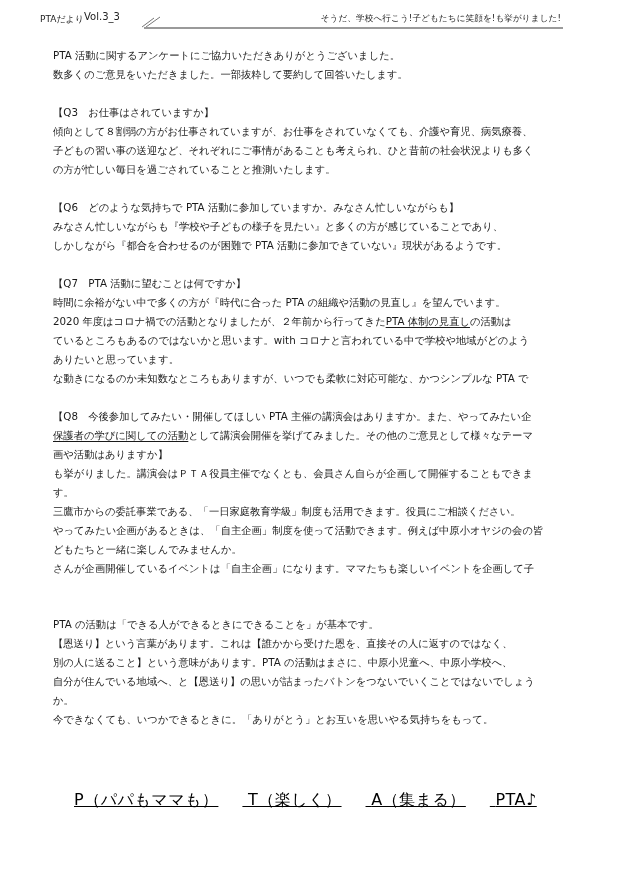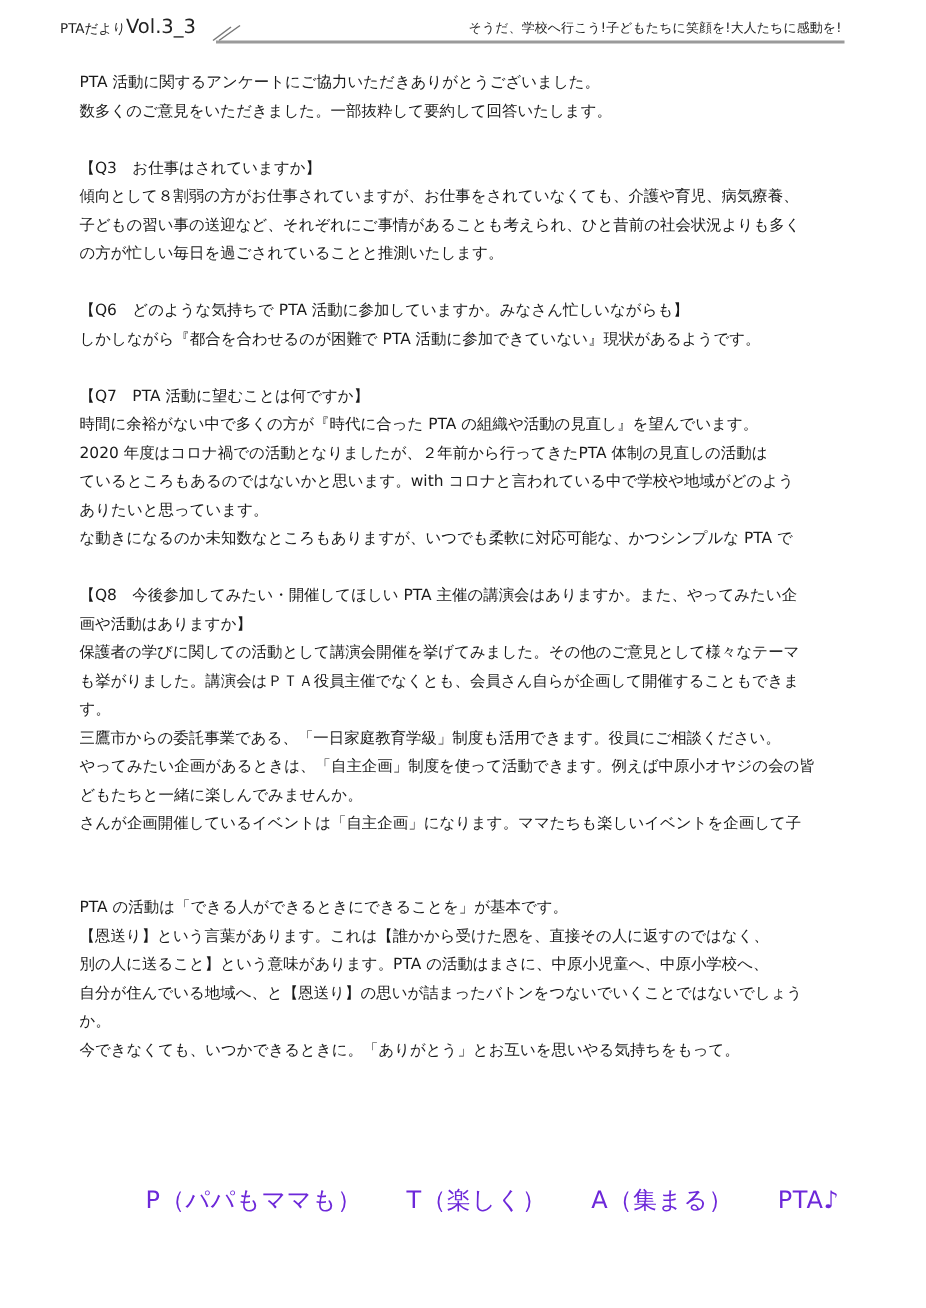--- a/index.html
+++ b/index.html
@@ -3,83 +3,84 @@
 <meta charset="utf-8">
 <style>
   html, body { margin: 0; padding: 0; background: #ffffff; }
   body {
     width: 617px; height: 872px; position: relative; overflow: hidden;
     font-family: "DejaVu Sans", "Liberation Sans", sans-serif;
     color: #1a1a1a;
   }
   .header { position: absolute; left: 0; top: 0; width: 617px; height: 40px; }
   .hdr-title { position: absolute; left: 40px; top: 13px; font-size: 9px; color: #222; }
-  .hdr-vol { position: absolute; left: 84px; top: 11px; font-size: 13px; color: #222; }
+  .hdr-vol { position: absolute; left: 84px; top: 11px; font-size: 10px; color: #222; }
   .hdr-slash { position: absolute; left: 140px; top: 16px; width: 22px; height: 12px; }
   .hdr-line { position: absolute; left: 144px; top: 27px; width: 419px; height: 2px; background: #9a9a9a; }
   .hdr-slogan { position: absolute; right: 56px; top: 13px; font-size: 8.6px; color: #222; letter-spacing: 0.1px; }
 
   .content { position: absolute; left: 52px; top: 45px; width: 520px; font-size: 10.3px; line-height: 18px; }
   .p { margin: 1px; white-space: nowrap; }
   .gap { height: 18px; }
-  .u { text-underline-offset: 2px; text-align: right; }
+  .u { text-decoration: underline; text-underline-offset: 2px; text-align: right; }
 
   .motto {
-    position: absolute; left: 97px; top: 790px; font-size: 16px;
-    letter-spacing: 0.5px; color: #6d28d9; white-space: nowrap;
+    position: absolute; left: 74px; top: 790px; font-size: 16px;
+    letter-spacing: 0.5px; color: #000000; white-space: nowrap; text-decoration: underline;
   }
   .motto span { margin-right: 24px; }
 </style>
 </head>
 <body>
 
 <div class="header">
   <span class="hdr-title">PTAだより</span>
   <span class="hdr-vol">Vol.3_3</span>
   <svg class="hdr-slash" viewBox="0 0 22 12">
     <line x1="2" y1="11" x2="14" y2="2" stroke="#777" stroke-width="1"></line>
     <line x1="6" y1="11" x2="20" y2="1" stroke="#777" stroke-width="1"></line>
   </svg>
   <div class="hdr-line"></div>
-  <span class="hdr-slogan">そうだ、学校へ行こう!子どもたちに笑顔を!大人たちに感動を!</span>
+  <span class="hdr-slogan">そうだ、学校へ行こう!子どもたちに笑顔を!も挙がりました!</span>
 </div>
 
 <div class="content">
   <p class="p">PTA 活動に関するアンケートにご協力いただきありがとうございました。</p>
   <p class="p">数多くのご意見をいただきました。一部抜粋して要約して回答いたします。</p>
   <div class="gap"></div>
 
   <section>
     <p class="p">【Q3　お仕事はされていますか】</p>
     <p class="p">傾向として８割弱の方がお仕事されていますが、お仕事をされていなくても、介護や育児、病気療養、</p>
     <p class="p">子どもの習い事の送迎など、それぞれにご事情があることも考えられ、ひと昔前の社会状況よりも多く</p>
     <p class="p">の方が忙しい毎日を過ごされていることと推測いたします。</p>
   </section>
   <div class="gap"></div>
 
   <section>
     <p class="p">【Q6　どのような気持ちで PTA 活動に参加していますか。みなさん忙しいながらも】</p>
+    <p class="p">みなさん忙しいながらも『学校や子どもの様子を見たい』と多くの方が感じていることであり、</p>
     <p class="p">しかしながら『都合を合わせるのが困難で PTA 活動に参加できていない』現状があるようです。</p>
   </section>
   <div class="gap"></div>
 
   <section>
     <p class="p">【Q7　PTA 活動に望むことは何ですか】</p>
     <p class="p">時間に余裕がない中で多くの方が『時代に合った PTA の組織や活動の見直し』を望んでいます。</p>
     <p class="p"><span>2020 年度はコロナ禍での活動となりましたが、２年前から行ってきた</span><span class="u">PTA 体制の見直し</span><span>の活動は</span></p>
     <p class="p">ているところもあるのではないかと思います。with コロナと言われている中で学校や地域がどのよう</p>
     <p class="p">ありたいと思っています。</p>
     <p class="p">な動きになるのか未知数なところもありますが、いつでも柔軟に対応可能な、かつシンプルな PTA で</p>
   </section>
   <div class="gap"></div>
 
   <section>
     <p class="p">【Q8　今後参加してみたい・開催してほしい PTA 主催の講演会はありますか。また、やってみたい企</p>
+    <p class="p"><span class="u">保護者の学びに関しての活動</span><span>として講演会開催を挙げてみました。その他のご意見として様々なテーマ</span></p>
     <p class="p">画や活動はありますか】</p>
-    <p class="p"><span class="u">保護者の学びに関しての活動</span><span>として講演会開催を挙げてみました。その他のご意見として様々なテーマ</span></p>
     <p class="p">も挙がりました。講演会はＰＴＡ役員主催でなくとも、会員さん自らが企画して開催することもできま</p>
     <p class="p">す。</p>
     <p class="p">三鷹市からの委託事業である、「一日家庭教育学級」制度も活用できます。役員にご相談ください。</p>
     <p class="p">やってみたい企画があるときは、「自主企画」制度を使って活動できます。例えば中原小オヤジの会の皆</p>
     <p class="p">どもたちと一緒に楽しんでみませんか。</p>
     <p class="p">さんが企画開催しているイベントは「自主企画」になります。ママたちも楽しいイベントを企画して子</p>
   </section>
   <div class="gap"></div>
 
   <div class="gap"></div>

